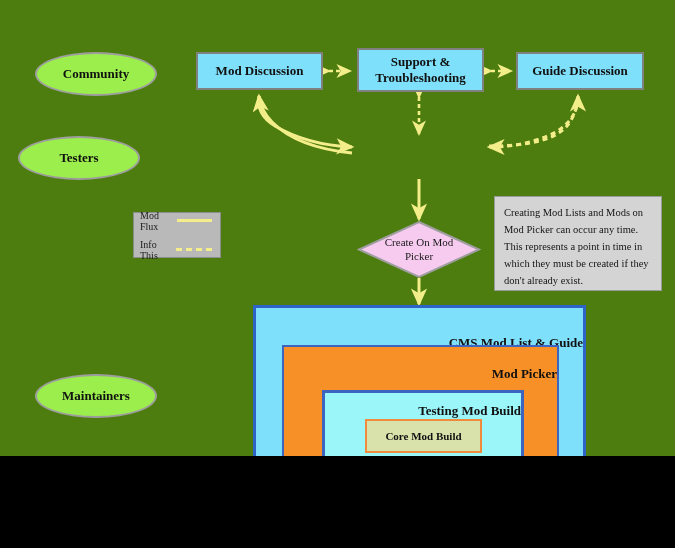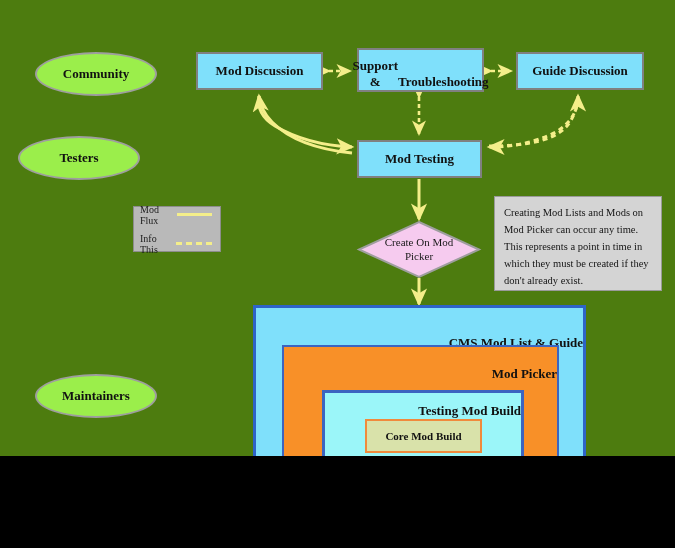--- a/index.html
+++ b/index.html
@@ -229,50 +229,47 @@
   </div>
 
   <div class="node ellipse" style="left:35px; top:374px; width:122px; height:44px;">
     <span>Maintainers</span>
   </div>
 
   <div class="node proc" style="left:196px; top:52px; width:127px; height:38px;text-align:center;">
     <span>Mod Discussion</span>
   </div>
 
-  <div class="node proc" style="left:357px; top:48px; width:127px; height:44px; align-items:flex-end;">
+  <div class="node proc" style="left:357px; top:48px; width:127px; height:44px; flex-direction:column;">
     <span>Support &amp;</span>
     <span>Troubleshooting</span>
   </div>
 
   <div class="node proc" style="left:516px; top:52px; width:128px; height:38px;">
     <span>Guide Discussion</span>
   </div>
 
-  <div class="node proc" style="left:357px; top:140px; width:125px; height:38px;">
-    <span>Mod Testing</span>
-  </div>
 
   <div class="diamond-wrap" style="left:358px; top:221px; width:122px; height:57px;">
     <svg width="122" height="57">
       <polygon points="61,1 121,28.5 61,56 1,28.5" fill="#F6CBEF" stroke="#9E9E9E" stroke-width="2"></polygon>
     </svg>
     <div class="diamond-label">
       <span>
         <span>Create On Mod</span><br>
         <span>Picker</span>
       </span>
     </div>
   </div>
 
   <div class="note" style="left:494px; top:196px; width:168px; height:95px;">
     <span>Creating Mod Lists and Mods on Mod Picker can occur any time. This represents a point in time in which they must be created if they don't already exist.</span>
   </div>
 
-  <div class="legend" style="left:133px; top:206px; width:88px; height:46px;">
+  <div class="legend" style="left:133px; top:212px; width:88px; height:46px;">
     <div class="legend-row">
       <span class="legend-label">Mod Flux</span>
       <span class="legend-line"></span>
     </div>
     <div class="legend-row">
       <span class="legend-label">Info This</span>
       <span class="legend-line dashed"></span>
     </div>
   </div>
 

